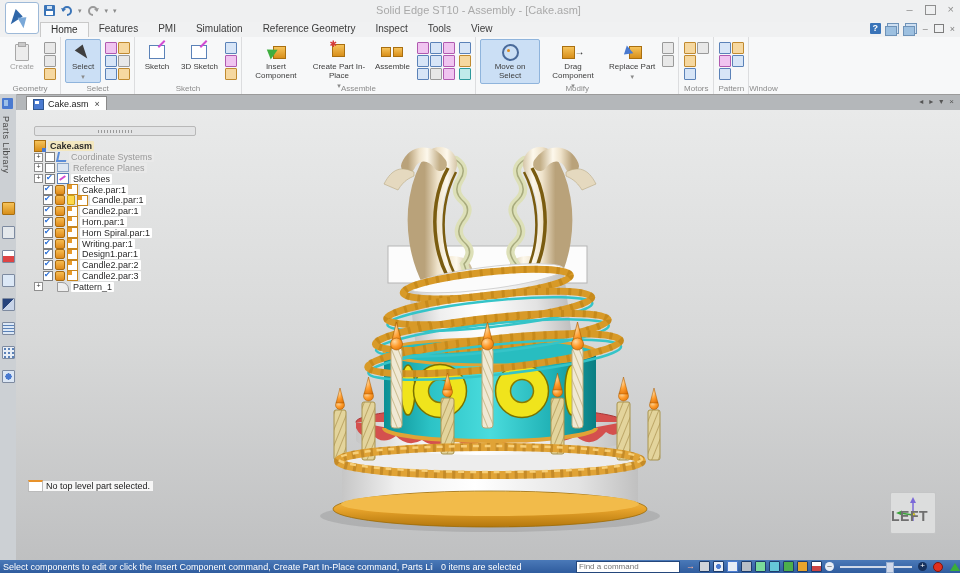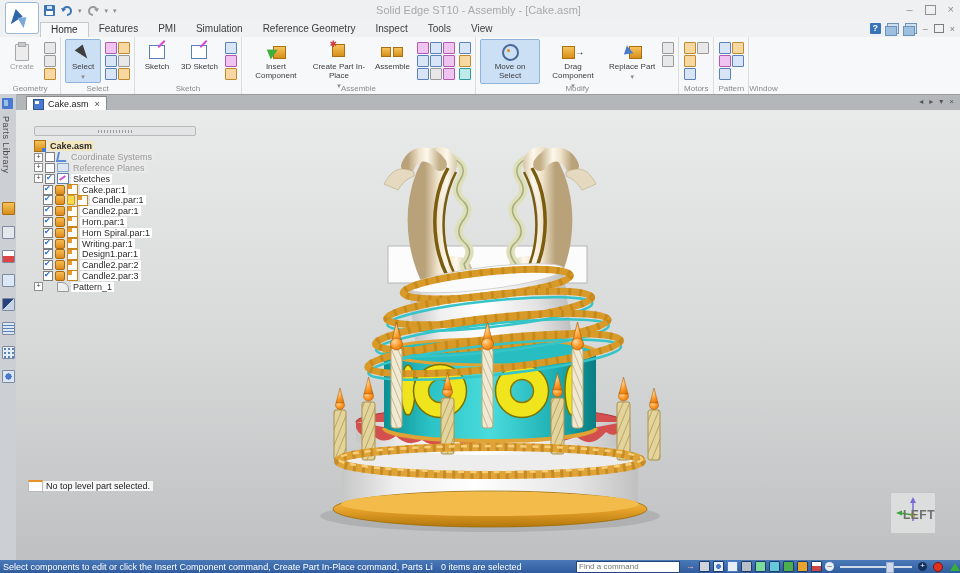--- a/index.html
+++ b/index.html
@@ -112,21 +112,21 @@
   .t-part:after{content:"";position:absolute;left:0;top:0;width:4px;height:4px;background:#e89a2a;}
   .t-pattern{width:10px;height:8px;border:1px solid #9a9a9a;border-radius:0 7px 0 0;background:#eee;}
   .t-asm{width:10px;height:10px;background:linear-gradient(#f6c35a,#d88f1a);border:1px solid #a96f10;position:relative;}
   .t-asm:after{content:"";position:absolute;right:-1px;bottom:-1px;width:4px;height:4px;background:#4a7ad0;}
 
   
   .vpmsg{position:absolute;left:12px;top:370px;display:flex;align-items:center;}
   .vpmsg .mico{width:13px;height:9px;background:#fff;border:1px solid #bbb;border-top:2px solid #e8922a;}
   .vpmsg .mtxt{background:#f6f6f6;padding:0 3px;font-size:9px;color:#1a1a1a;}
   .viewtriad{position:absolute;right:24px;top:382px;width:44px;height:40px;background:#dcdddd;border:1px solid #c4c5c6;border-radius:2px;}
-  .viewtriad .vlbl{position:absolute;left:0;right:0;top:15px;text-align:right;font-size:12px;font-weight:bold;color:#6f6f6f;letter-spacing:.5px;}
+  .viewtriad .vlbl{position:absolute;left:0;right:0;top:15px;text-align:left;font-size:14px;font-weight:bold;color:#6f6f6f;letter-spacing:.5px;}
 
   
   .statusbar{position:absolute;left:0;right:0;bottom:0;height:13px;background:linear-gradient(#4a79b8,#2f5c9e);color:#fff;font-size:9px;display:flex;align-items:center;}
   .sb-prompt{margin-left:3px;white-space:nowrap;overflow:hidden;width:440px;}
   .sb-sel{white-space:nowrap;margin-left:8px;width:130px;}
   .sb-find{width:98px;height:10px;font-size:8px;border:1px solid #24477c;padding:0 2px;margin-left:8px;font-family:Liberation Sans, sans-serif;color:#333;}
   .sb-icons{display:flex;align-items:center;gap:3px;margin-left:6px;}
   .sbi{width:9px;height:9px;border:1px solid #1e3c6b;border-radius:1px;}
   .sb-arrow{color:#ffb3a0;font-size:9px;line-height:9px;margin-right:1px;}
   .zoomout{width:9px;height:9px;border-radius:50%;background:#e8eef6;color:#333;font-size:8px;line-height:8px;text-align:center;}

